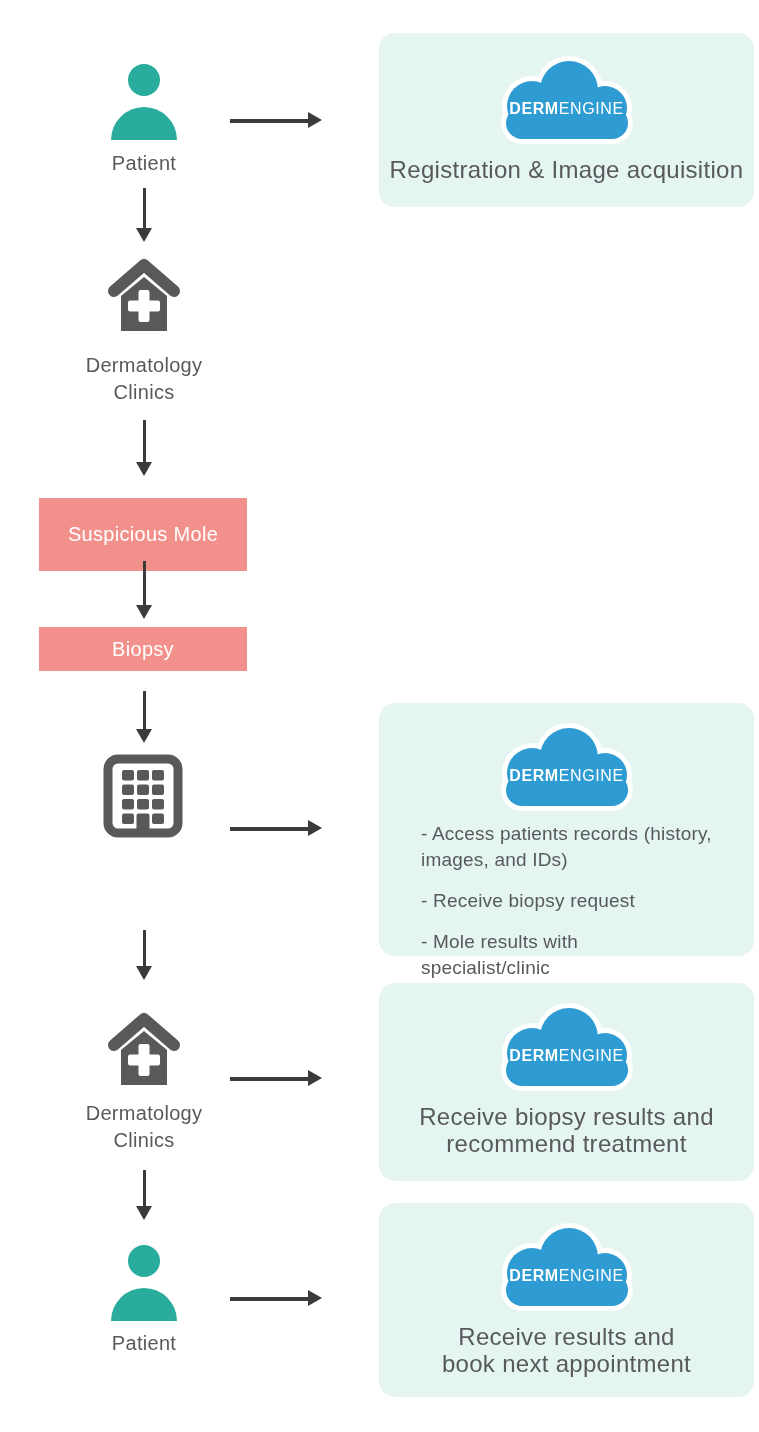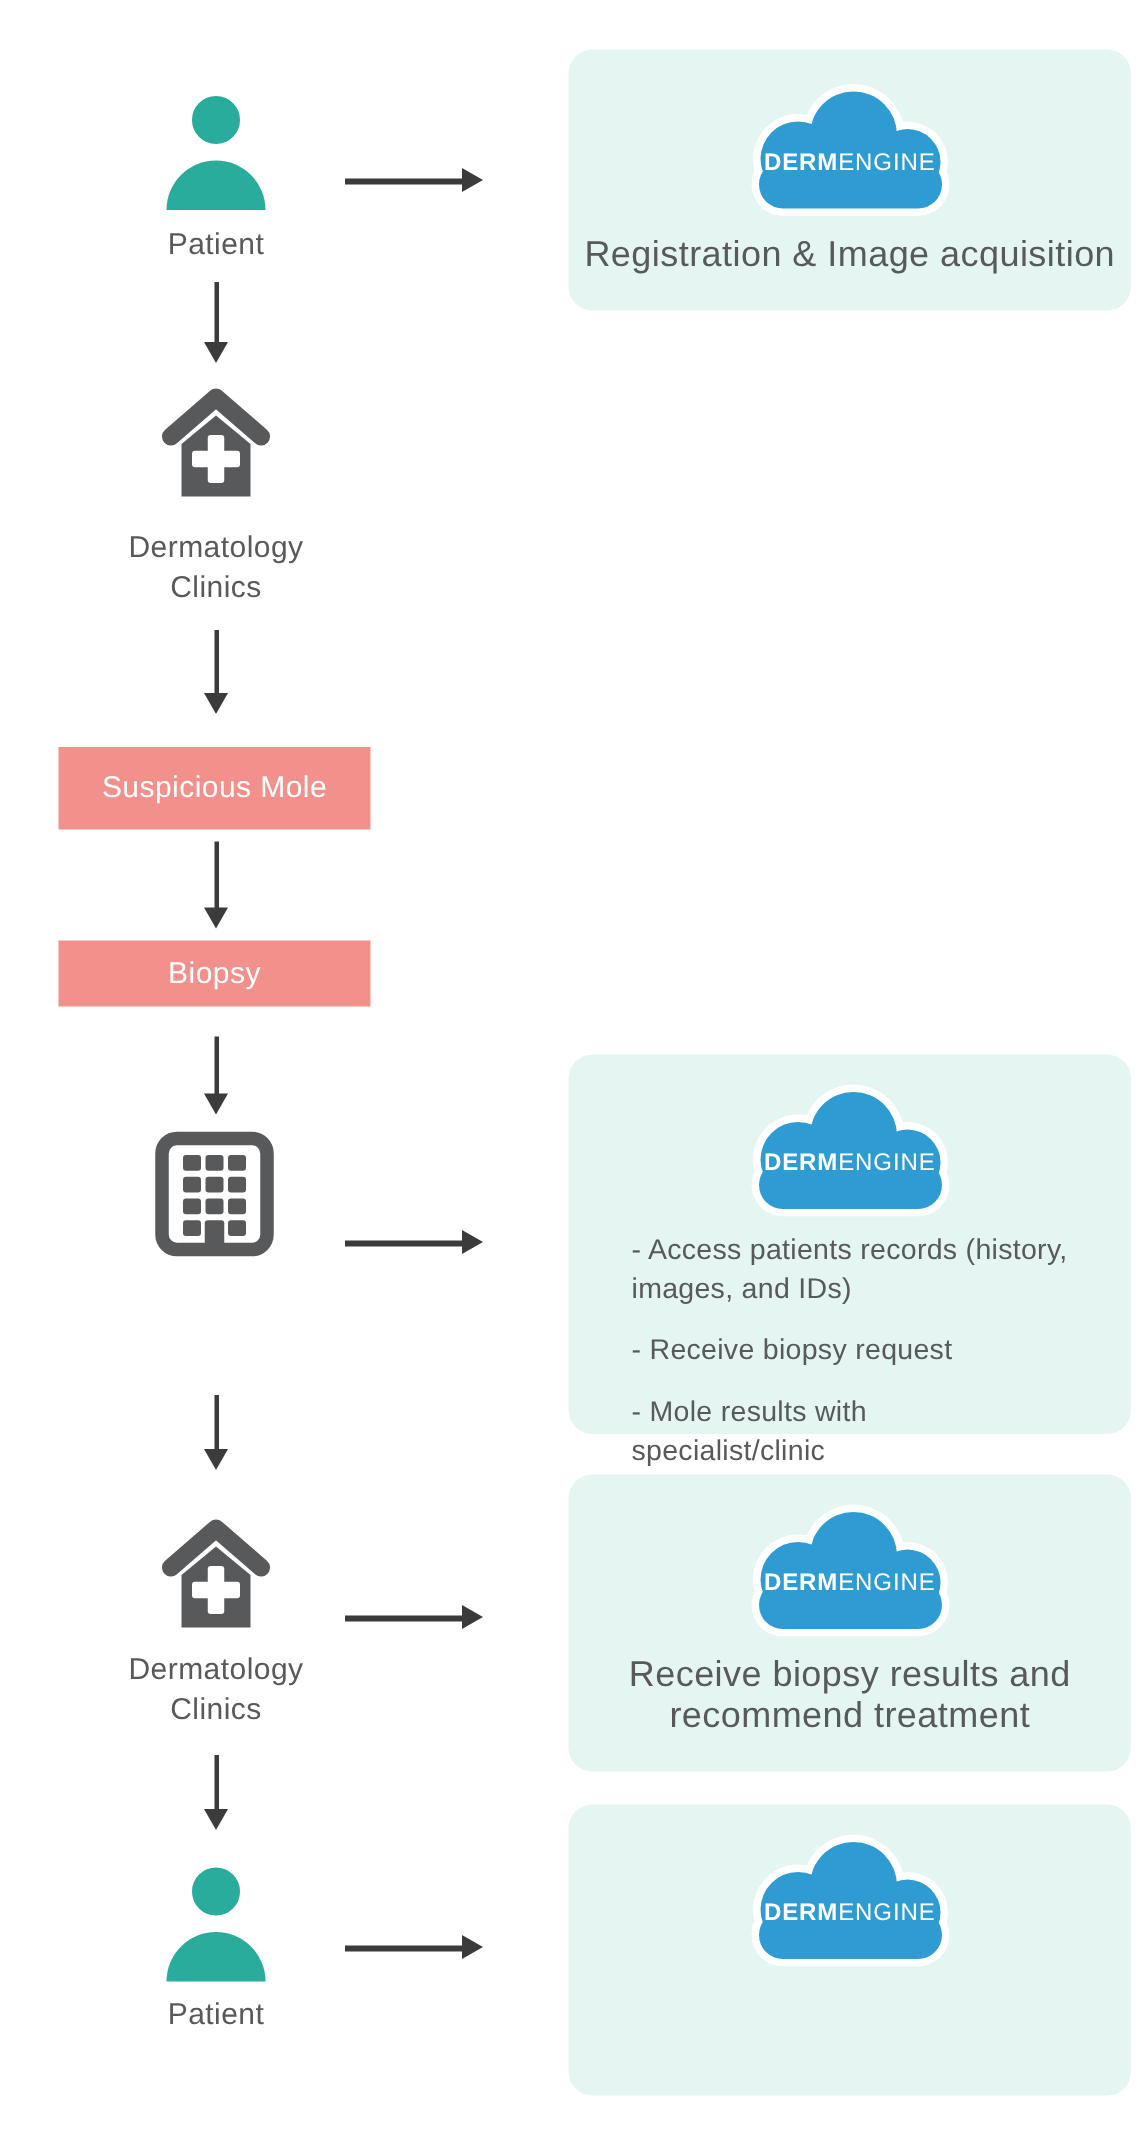--- a/index.html
+++ b/index.html
@@ -11,21 +11,21 @@
   }
 
   
   .flow-label {
     position:absolute; text-align:center; font-size:20px; line-height:27px;
     color:#58595B; white-space:pre-line; letter-spacing:0.3px;
   }
 
   
   .pink-box {
-    position:absolute; left:39px; width:208px; height:55px;
+    position:absolute; left:39px; width:208px; height:73px;
     background:#F2918B; color:#ffffff; font-size:20px; letter-spacing:0.3px;
     display:flex; align-items:center; justify-content:center;
   }
 
   
   .varrow { position:absolute; left:136px; width:17px; }
   .varrow::before {
     content:""; position:absolute; left:7px; top:0; width:3px;
     height:calc(100% - 13px); background:#3B3B3B;
   }
@@ -229,15 +229,17 @@
         </g>
         <g fill="#2E9CD2">
           <circle cx="35" cy="54" r="25"></circle>
             <circle cx="72" cy="38" r="29"></circle>
           <circle cx="108" cy="56" r="22"></circle>
             <rect x="9" y="55" width="122" height="32" rx="16"></rect>
         </g>
       </svg>
       <div class="cloud-text"><span class="derm">DERM</span><span class="engine">ENGINE</span></div>
     </div>
+    <div class="caption">Receive results and
+book next appointment</div>
   </div>
 
 </div>
 
 </body></html>

